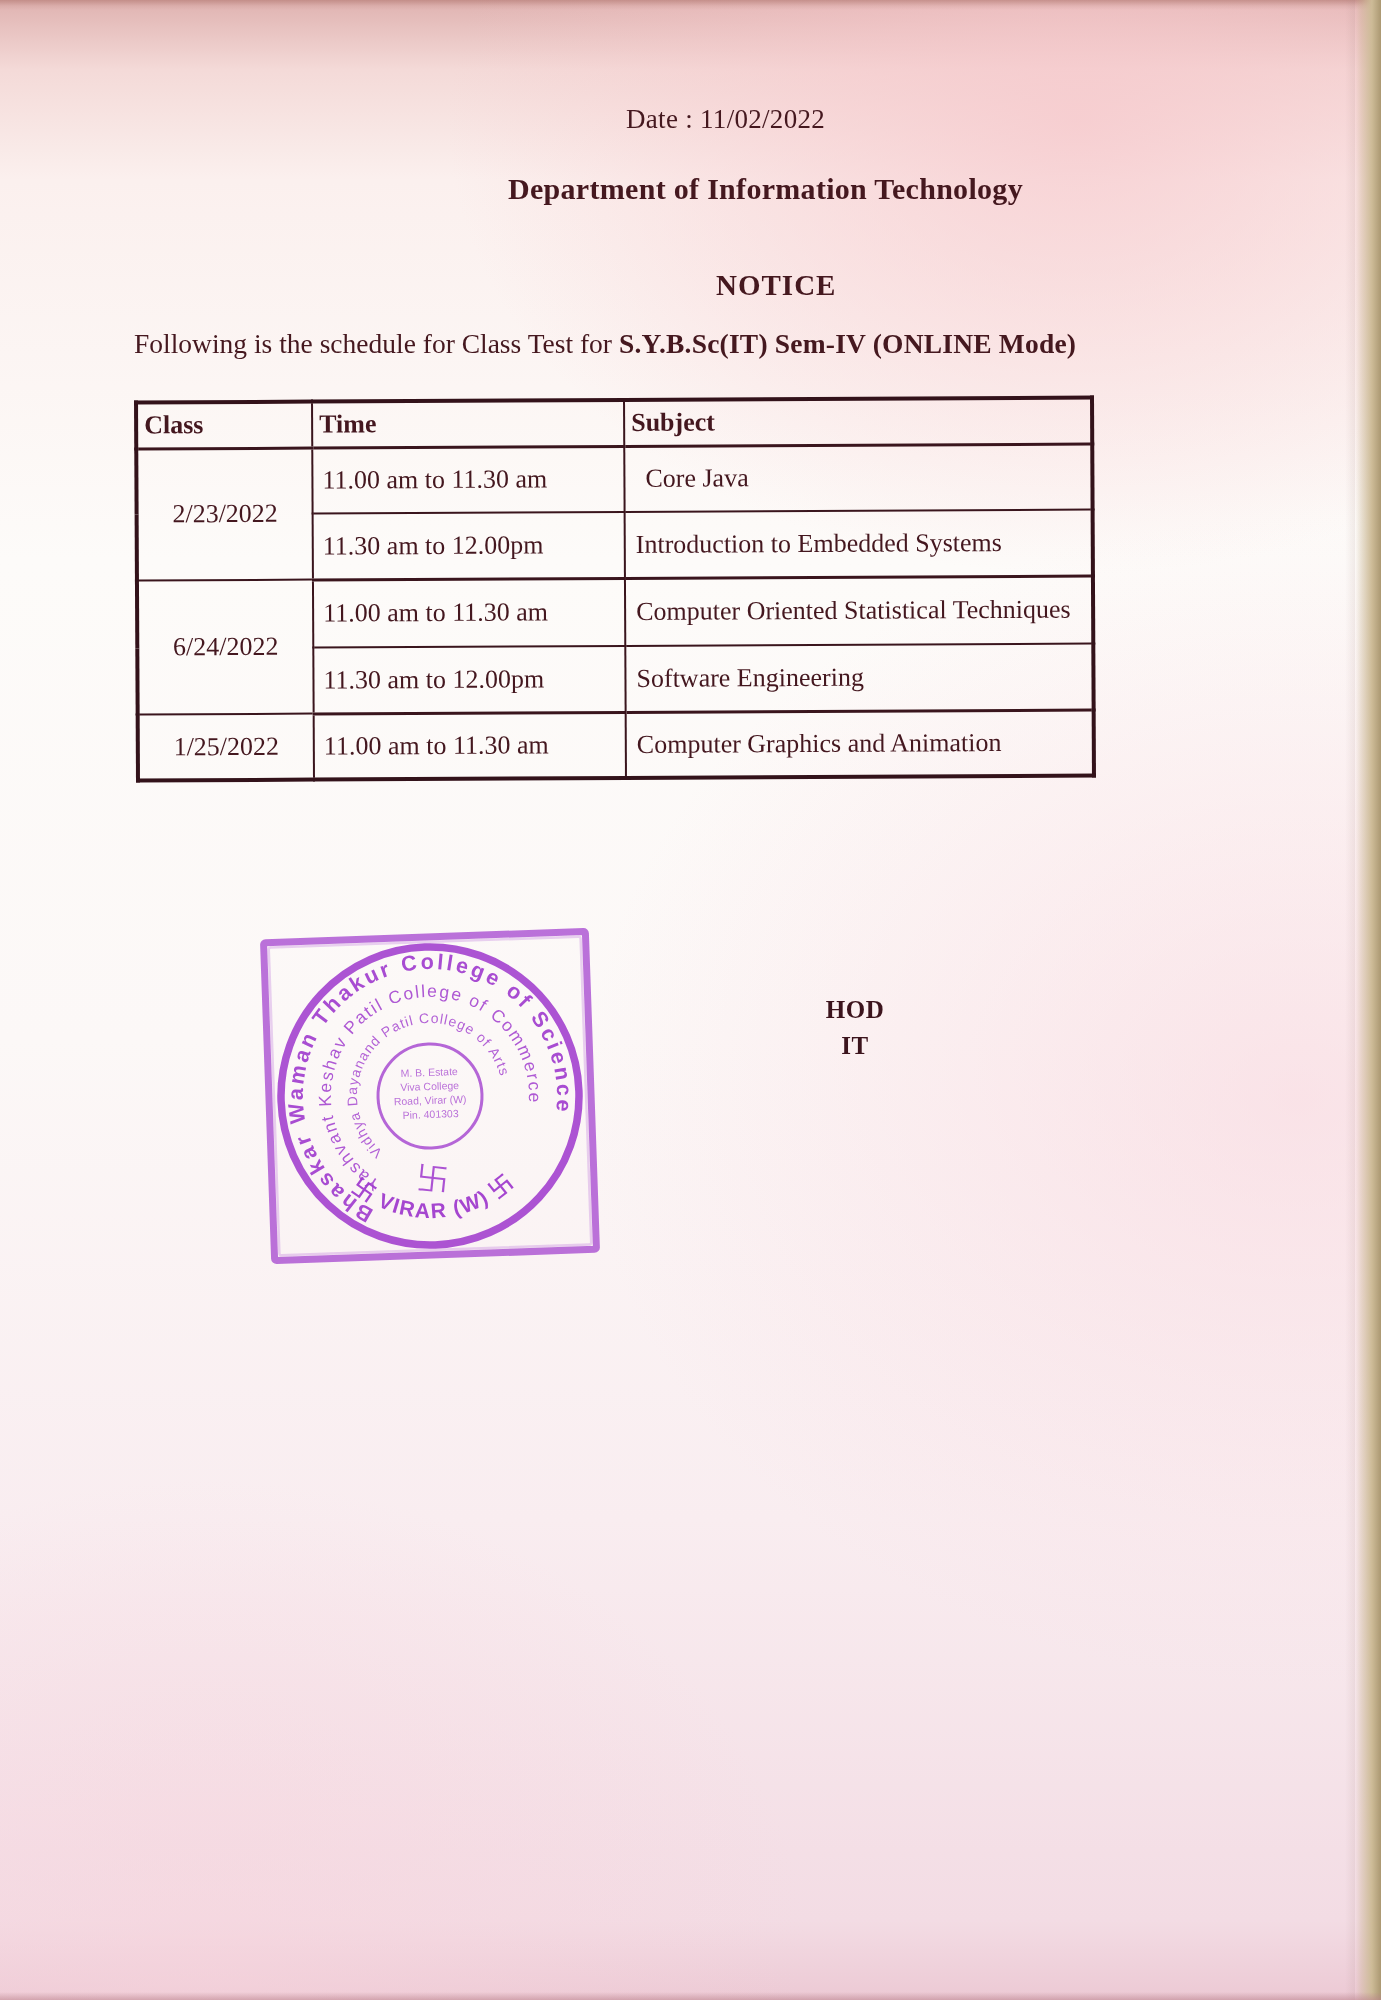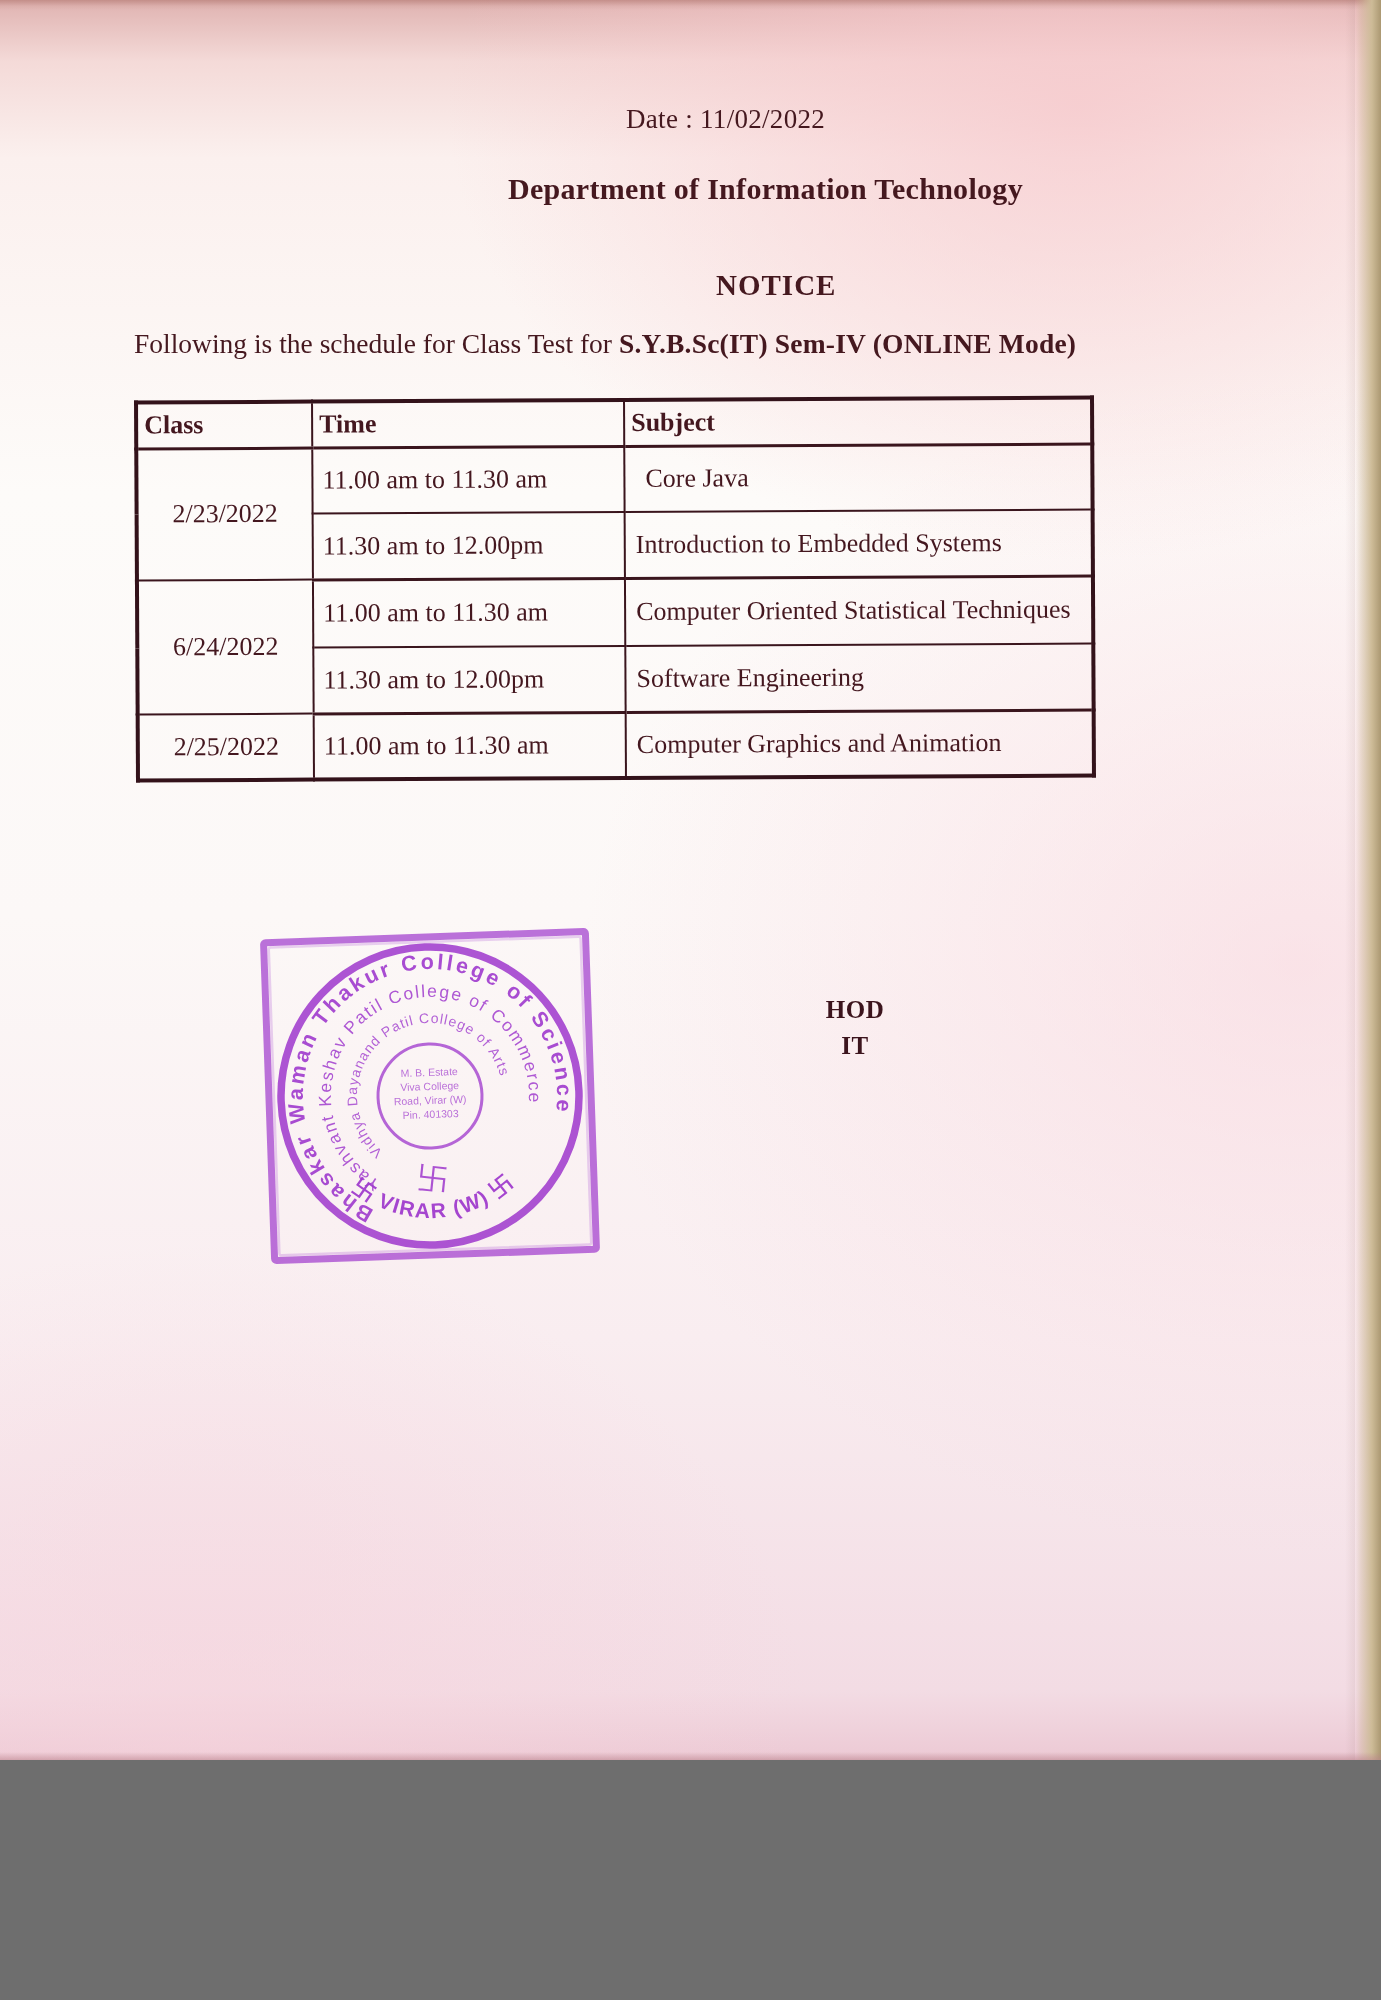--- a/index.html
+++ b/index.html
@@ -1,17 +1,17 @@
 <!DOCTYPE html>
 <html><head>
 <meta charset="utf-8">
 <style>
   html,body{margin:0;padding:0;background:#6e6e6e;}
   .page{
-    position:relative;width:1381px;height:1760px;overflow:hidden;
+    position:relative;width:1381px;height:2000px;overflow:hidden;
     font-family:"Liberation Serif",serif;color:#45181f;
     background:
       radial-gradient(ellipse 900px 650px at 78% 6%, rgba(246,199,203,0.75), rgba(246,199,203,0) 70%),
       radial-gradient(ellipse 1100px 900px at 94% 55%, rgba(248,210,219,0.55), rgba(248,210,219,0) 65%),
       radial-gradient(ellipse 1000px 800px at 15% 98%, rgba(247,212,221,0.55), rgba(247,212,221,0) 60%),
       linear-gradient(180deg,#dfb2b0 0%,#f4dad8 3.5%,#fbf0ee 9%,#fdfbf9 28%,#fcf8f7 52%,#f9edf0 76%,#f3dce4 96%,#ecc9d4 100%);
   }
   .top-edge{position:absolute;left:0;top:0;width:100%;height:10px;
     background:linear-gradient(180deg,rgba(186,130,124,0.75),rgba(207,159,155,0.35) 60%,rgba(207,159,155,0));}
   .right-edge{position:absolute;right:0;top:0;width:26px;height:100%;
@@ -90,21 +90,21 @@
       <tr class="rw2">
         <td class="d" rowspan="2">6/24/2022</td>
         <td class="t">11.00 am to 11.30 am</td>
         <td class="s">Computer Oriented Statistical Techniques</td>
       </tr>
       <tr class="rw sec-end">
         <td class="t">11.30 am to 12.00pm</td>
         <td class="s">Software Engineering</td>
       </tr>
       <tr class="rw">
-        <td class="d">2/25/2022</td>
+        <td class="d">1/25/2022</td>
         <td class="t">11.00 am to 11.30 am</td>
         <td class="s">Computer Graphics and Animation</td>
       </tr>
     </tbody>
   </table>
 
   <div class="abs stamp">
     <svg viewBox="0 0 340 340" width="340" height="344">
       <g fill="none" stroke="#9c33cc">
         <rect x="9" y="11" width="322" height="318" rx="2" stroke-width="7" opacity="0.72"></rect>

